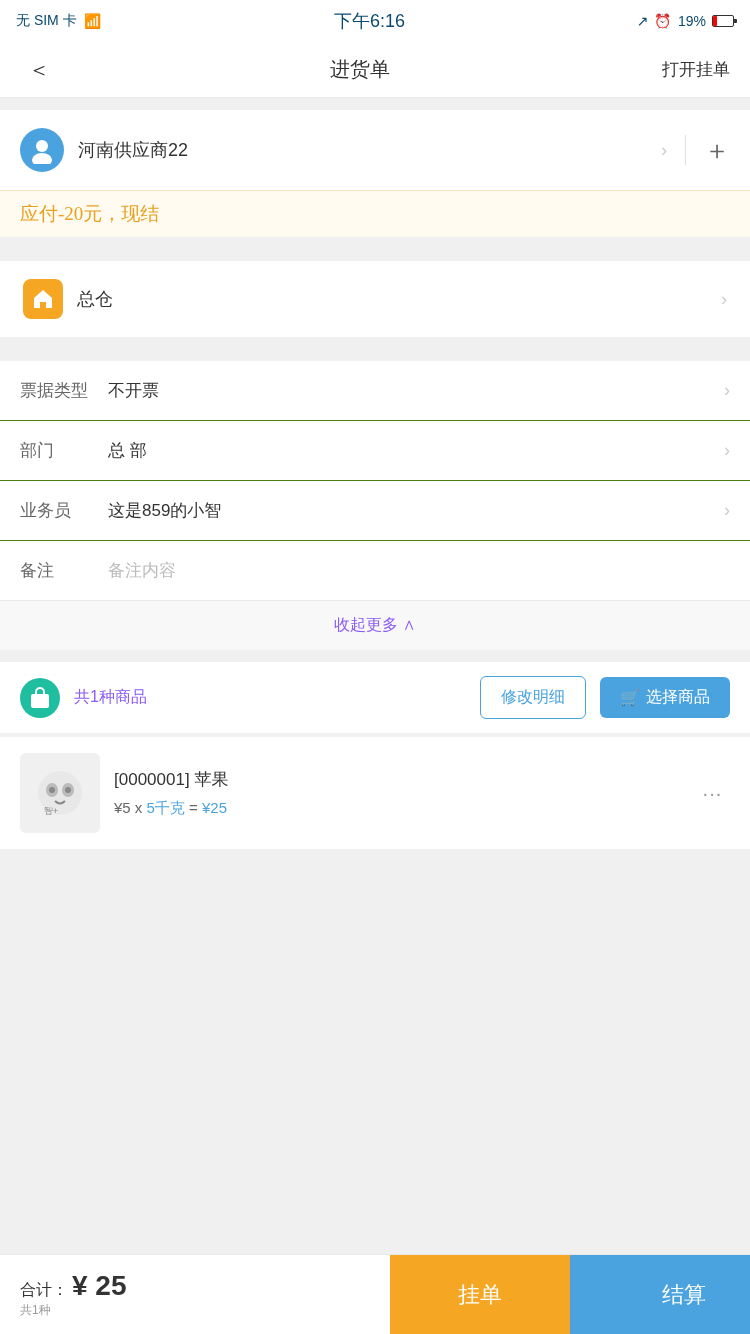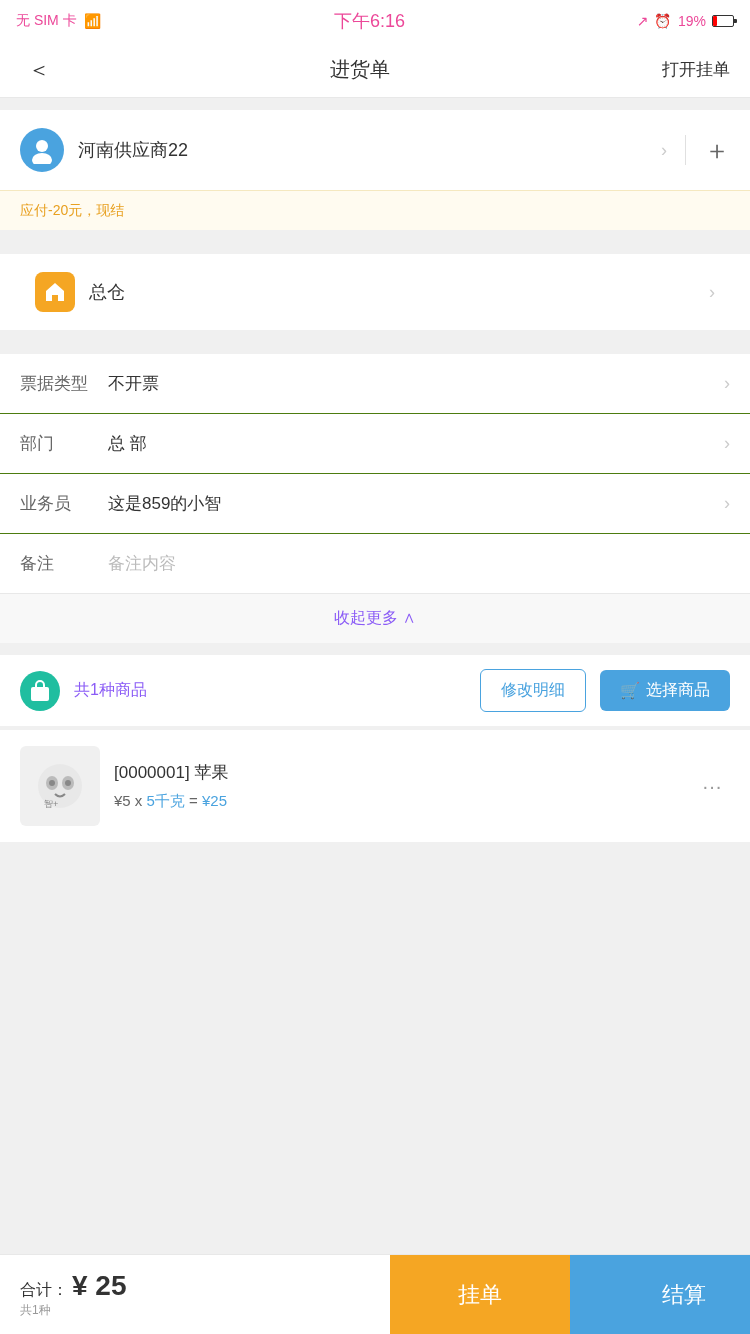--- a/index.html
+++ b/index.html
@@ -14,21 +14,21 @@
 
     
     .status-bar {
       background: #fff;
       height: 42px;
       display: flex;
       align-items: center;
       justify-content: space-between;
       padding: 0 16px;
       font-size: 14px;
-      color: #ec4899;
+      color: #0c4a6e;
     }
     .status-left { display: flex; align-items: center; gap: 8px; }
     .status-center { font-size: 18px; font-weight: 500; }
     .status-right { display: flex; align-items: center; gap: 6px; font-size: 14px; }
 
     
     .nav-bar {
       background: #fff;
       height: 56px;
       display: flex;
@@ -100,30 +100,31 @@
       font-weight: 300;
     }
 
     
     .notice-banner {
       background: #fffbf0;
       padding: 10px 20px;
       border-top: 1px solid #f5e8c0;
     }
     .notice-text {
-      font-size: 14px;
+      font-size: 19px;
       color: #e8a020;
+      font-family: Liberation Serif, serif;
     }
 
     
     .warehouse-row {
       background: #fff;
       display: flex;
       align-items: center;
-      padding: 18px 35px;
+      padding: 18px 23px;
       margin-top: 12px;
     }
     .warehouse-icon {
       width: 40px;
       height: 40px;
       border-radius: 8px;
       background: #f5a623;
       display: flex;
       align-items: center;
       justify-content: center;

